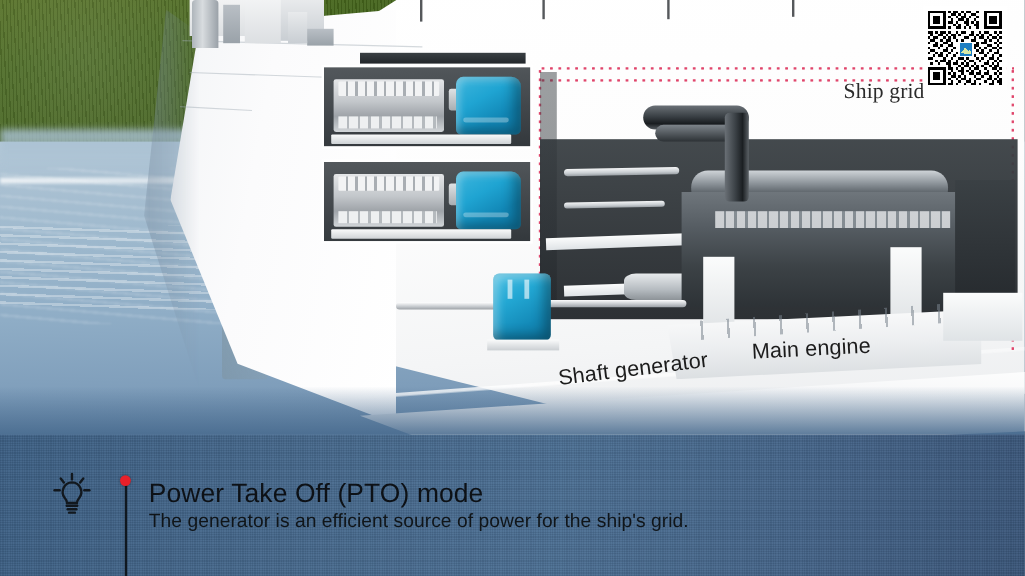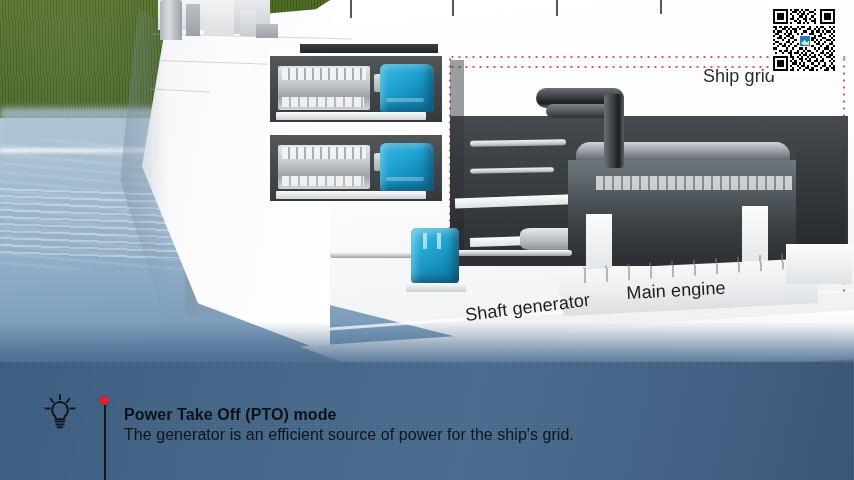--- a/index.html
+++ b/index.html
@@ -245,21 +245,21 @@
     position:absolute;border-radius:10px/6px;
     background:linear-gradient(180deg,#e7eaec,#b6bcc1 60%,#8d9398);
   }
 
   
   .lbl{
     position:absolute;color:#1c1c1c;font-weight:400;letter-spacing:.1px;
     white-space:pre-line;line-height:1.22;
   }
   #lbl-aux{left:172px;top:101px;font-size:15px;}
-  #lbl-shipgrid{left:703px;top:66px;font-size:18px;color:#2b2b2b;}
+  #lbl-shipgrid{left:703px;top:66px;font-size:18px;color:#2b2b2b;font-family:Liberation Serif, serif;}
   #lbl-shaftgen{left:464px;top:305px;font-size:18px;transform:rotate(-7deg);transform-origin:left top;}
   #lbl-mainengine{left:626px;top:283px;font-size:18px;transform:rotate(-3deg);transform-origin:left top;}
 
   
   .qr-wrap{
     position:absolute;left:769px;top:5px;width:70px;height:70px;background:#fff;
     padding:4px;
   }
   .qr{width:100%;height:100%;display:block;}
 
@@ -284,21 +284,21 @@
   .tick-line{
     position:absolute;left:104px;bottom:0;width:1.6px;height:80px;
     background:#101820;
   }
   .tick-dot{
     position:absolute;left:100px;bottom:75px;width:9px;height:9px;border-radius:50%;
     background:#e8202a;box-shadow:0 0 2px rgba(0,0,0,.4);
   }
   .cap-text{position:absolute;left:124px;bottom:36px;width:700px;}
   .cap-title{
-    font-size:16px;font-weight:700;color:#0d1116;letter-spacing:.1px;margin:0 0 2px 0;
+    font-size:22px;font-weight:400;color:#0d1116;letter-spacing:.1px;margin:0 0 2px 0;
   }
   .cap-sub{
     font-size:16px;font-weight:400;color:#101519;letter-spacing:.05px;margin:0;
   }
 </style>
 </head>
 <body>
 
 <div id="stage">
 

